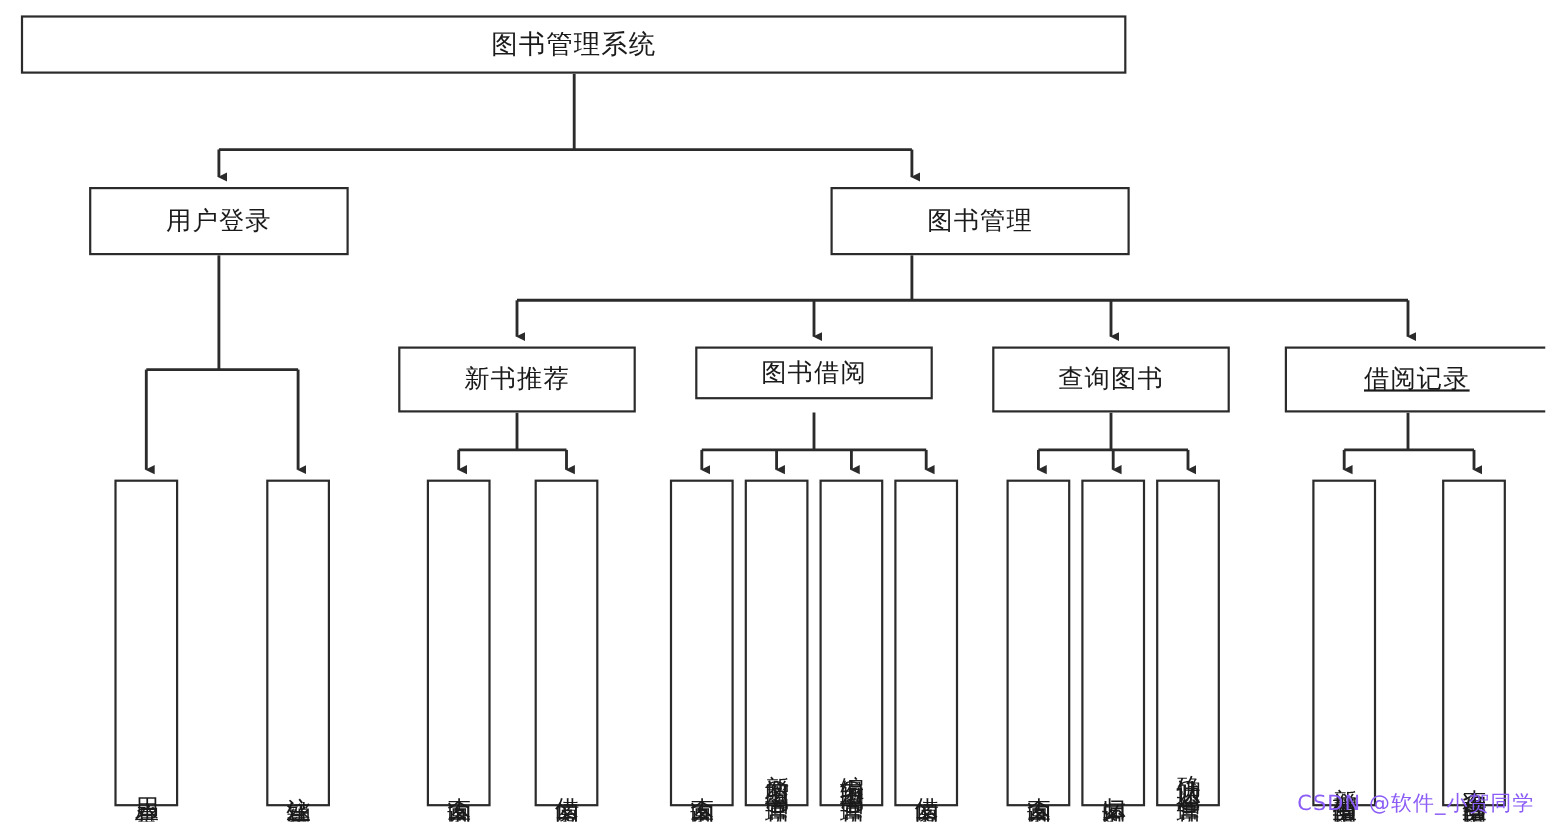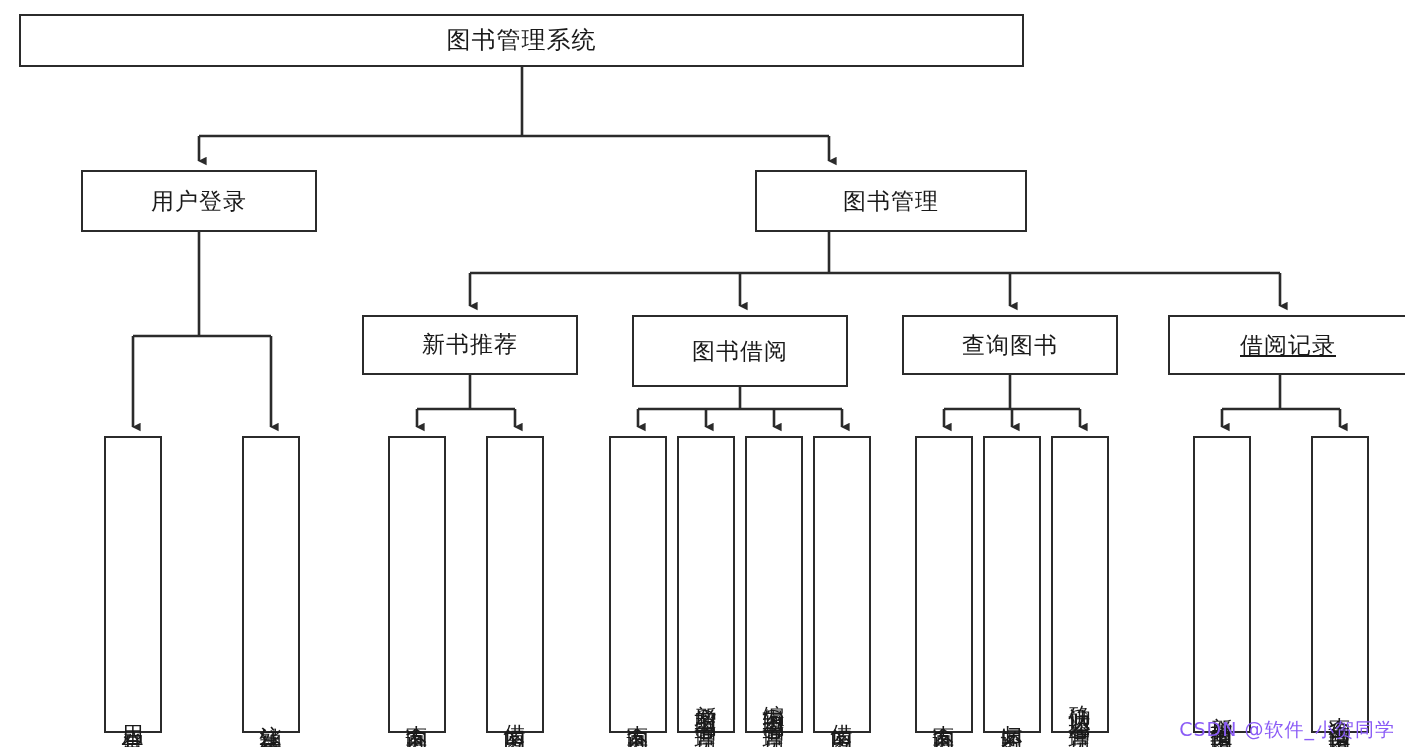--- a/index.html
+++ b/index.html
@@ -124,21 +124,21 @@
       </div>
       <div class="node level2" style="left: 81px; top: 170px; width: 236px; height: 62px;">
         <span>用户登录</span>
       </div>
       <div class="node level2" style="left: 711px; top: 170px; width: 272px; height: 62px; margin-left: 44px;">
         <span>图书管理</span>
       </div>
       <div class="node level3" style="left: 362px; top: 315px; width: 216px; height: 60px; font-family: Liberation Serif, serif;">
         <span>新书推荐</span>
       </div>
-      <div class="node level3" style="left: 632px; top: 315px; width: 216px; height: 72px;">
+      <div class="node level3" style="left: 632px; top: 315px; width: 216px; height: 48px;">
         <span>图书借阅</span>
       </div>
       <div class="node level3" style="left: 902px; top: 315px; width: 216px; height: 60px;">
         <span>查询图书</span>
       </div>
       <div class="node level3" style="left: 1168px; top: 315px; width: 240px; height: 60px; text-decoration: underline;">
         <span>借阅记录</span>
       </div>
       <div class="node leaf" style="left: 104px; top: 436px; width: 58px; height: 297px;">
         <span class="vtext">用户登录</span>

